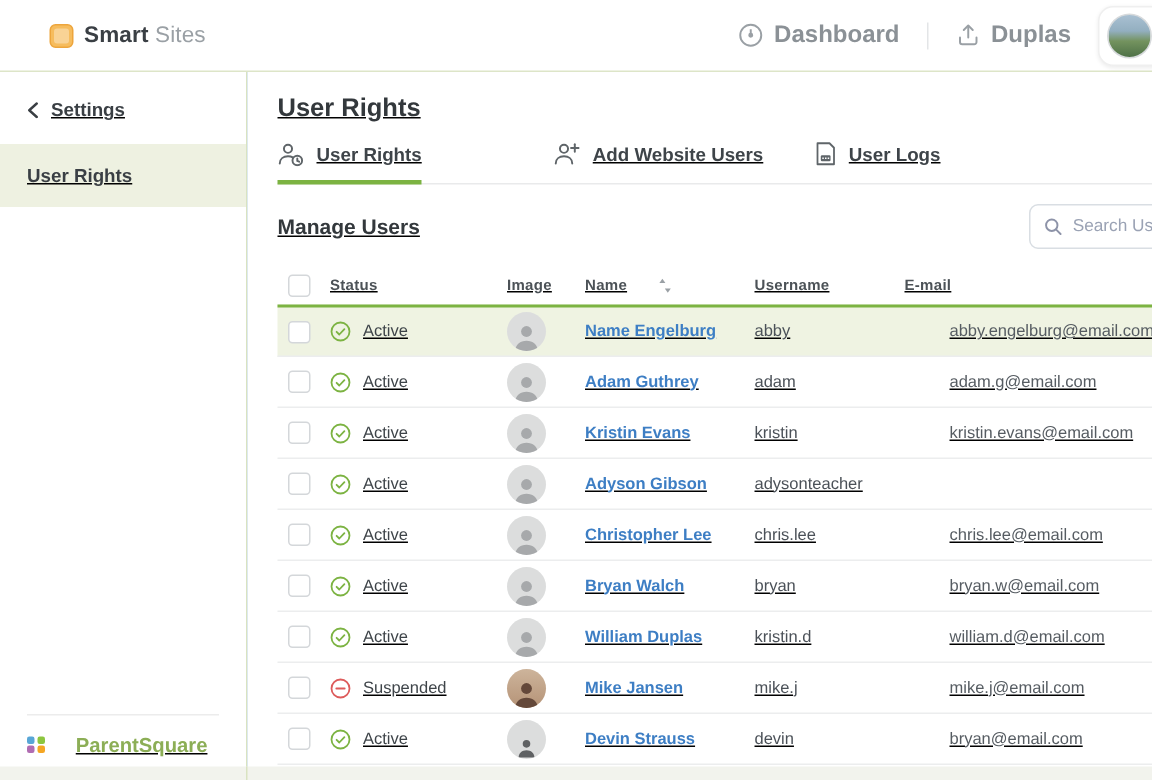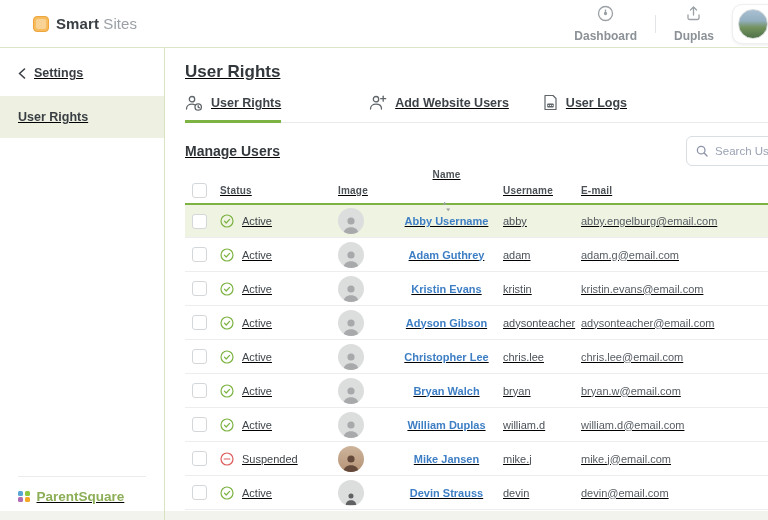--- a/index.html
+++ b/index.html
@@ -12,22 +12,22 @@
     border-bottom:1px solid #dde5c8; background:#fff; }
   .brand { display:flex; align-items:center; gap:7px; }
   .brand-icon { width:16px; height:16px; border-radius:4px; background:#f6bc5d;
     border:1.5px solid #eda53c; position:relative; display:inline-block; }
   .brand-icon::after { content:""; position:absolute; inset:2px; border-radius:2px;
     background:rgba(255,255,255,0.35); }
   .brand-text { font-size:15px; letter-spacing:.1px; }
   .brand-bold { font-weight:bold; color:#3a3f44; }
   .brand-light { color:#9aa0a5; }
   .topnav { margin-left:auto; display:flex; align-items:center; height:100%; }
-  .nav-item { display:flex; align-items:center; gap:7px; color:#8b9196; font-size:12px;
-    font-weight:600; cursor:pointer;flex-direction:column; }
+  .nav-item { display:flex; align-items:center; gap:7px; color:#8b9196; font-size:16px;
+    font-weight:600; cursor:pointer; }
   .nav-item svg { stroke:#9aa0a5; }
   .nav-sep { width:1px; height:18px; background:#e3e5e7; margin:0 18px; }
   .avatar-card { margin-left:18px; margin-right:-10px; background:#fff; border:1px solid #efefef;
     border-radius:10px; box-shadow:0 1px 3px rgba(0,0,0,.08); padding:4px 9px 4px 5px;
     display:flex; align-items:center; }
   .avatar-photo { width:30px; height:30px; border-radius:50%;
     background:linear-gradient(180deg,#a9c0d2 0%,#93afc0 38%,#74935f 62%,#4e7147 100%);
     border:1px solid #d7dadc; }
 
   
@@ -36,21 +36,21 @@
   
   .sidebar { width:165px; border-right:1px solid #d9e3c1; background:#fff;
     display:flex; flex-direction:column; flex:none; }
   .side-back { display:flex; align-items:center; gap:8px; padding:18px 18px 16px 18px;
     font-size:12.5px; font-weight:bold; color:#3a3f44; cursor:pointer; }
   .side-item { padding:14px 18px; font-size:12.5px; font-weight:bold; color:#3a3f44;
     cursor:pointer; }
   .side-item.active { background:#eef1e1; }
   .side-footer { margin-top:auto; }
   .side-footer-rule { height:1px; background:#ececec; margin:0 18px; }
-  .ps-row { display:flex; align-items:center; gap:7px; padding:12px 18px 16px 18px; }
+  .ps-row { display:flex; align-items:center; gap:21px; padding:12px 18px 16px 18px; }
   .ps-dots { display:grid; grid-template-columns:5px 5px; grid-template-rows:5px 5px; gap:1.5px; }
   .ps-dots i { border-radius:1.5px; }
   .ps-dots i:nth-child(1){background:#58a6d6;} .ps-dots i:nth-child(2){background:#8dc63f;}
   .ps-dots i:nth-child(3){background:#b06cb2;} .ps-dots i:nth-child(4){background:#f5a623;}
   .ps-name { font-size:13.5px; font-weight:600; color:#8cae56; }
 
   
   .main { flex:1; position:relative; padding:14px 0 0 20px; background:#fff; overflow:visible; }
   .page-title { font-size:17px; font-weight:bold; color:#33383c; height:20px; }
 
@@ -74,32 +74,32 @@
 
   
   .table { margin-top:16px; }
   .thead, .row { display:flex; align-items:center; }
   .thead { height:26px; }
   .thead .col { font-size:10px; font-weight:bold; color:#4c5257; letter-spacing:.2px; }
   .col { flex:none; }
   .col-check { width:35px; display:flex; align-items:center; padding-left:7px; }
   .col-status { width:118px; display:flex; align-items:center; gap:8px; }
   .col-image { width:52px; display:flex; align-items:center;text-align:center; }
-  .col-name { width:113px; display:flex; align-items:center; gap:21px;flex-direction:column; }
-  .col-username { width:78px; }
+  .col-name { width:113px; display:flex; align-items:center; gap:21px; }
+  .col-username { width:100px; }
   .col-email { flex:1; }
 
   .checkbox { width:15px; height:15px; border:1px solid #d4d7da; border-radius:3px;
     background:#fff; display:inline-block; cursor:pointer; }
 
   .row { height:34px; border-bottom:1px solid #ecedee; font-size:11px; color:#3e4449;
     background:#fff; cursor:default; }
   .row.selected { background:#eff3e2; border-top:2px solid #7cb342; height:35px; }
   .row .col-username { color:#4b5158; }
-  .row .col-email { color:#565c62; }
+  .row .col-email { color:#565c62;margin-left:30px; }
   .name-link { font-weight:bold; color:#3d7ec4; text-decoration:none; cursor:pointer; }
 
   .status-icon { display:inline-flex; width:14px; height:14px; }
   .status-label { font-size:11px; color:#3e4449; }
 
   .avatar { width:26px; height:26px; border-radius:50%; background:#dcdddd; overflow:hidden;
     display:flex; align-items:flex-end; justify-content:center; }
   .avatar svg { width:20px; height:20px; fill:#a7a9ab; display:block; }
   .avatar-warm { background:linear-gradient(180deg,#cdb49b,#b59377); }
   .avatar-warm svg { fill:#64483a; }
@@ -258,21 +258,21 @@
               </div>
               <div class="col col-image">
                 <span class="avatar avatar-gray">
                   <svg viewBox="0 0 20 20">
                     <circle cx="10" cy="7" r="3.6"></circle>
                     <path d="M2.5 20c0-4.2 3.3-6.8 7.5-6.8s7.5 2.6 7.5 6.8z"></path>
                   </svg>
                 </span>
               </div>
               <div class="col col-name">
-                <a class="name-link">Abby Username</a>
+                <a class="name-link">Name Engelburg</a>
               </div>
               <div class="col col-username">abby</div>
               <div class="col col-email">abby.engelburg@email.com</div>
             </div>
 
             <div class="row">
               <div class="col col-check">
                 <span class="checkbox"></span>
               </div>
               <div class="col col-status status-active">
@@ -348,21 +348,20 @@
                   <svg viewBox="0 0 20 20">
                     <circle cx="10" cy="7" r="3.6"></circle>
                     <path d="M2.5 20c0-4.2 3.3-6.8 7.5-6.8s7.5 2.6 7.5 6.8z"></path>
                   </svg>
                 </span>
               </div>
               <div class="col col-name">
                 <a class="name-link">Adyson Gibson</a>
               </div>
               <div class="col col-username">adysonteacher</div>
-              <div class="col col-email">adysonteacher@email.com</div>
             </div>
 
             <div class="row">
               <div class="col col-check">
                 <span class="checkbox"></span>
               </div>
               <div class="col col-status status-active">
                 <span class="status-icon">
                   <svg class="ic-active" width="14" height="14" viewBox="0 0 14 14" fill="none" stroke="#7cb342" stroke-width="1.2" stroke-linecap="round" stroke-linejoin="round">
                     <circle cx="7" cy="7" r="6"></circle>
@@ -434,21 +433,21 @@
                 <span class="avatar avatar-gray">
                   <svg viewBox="0 0 20 20">
                     <circle cx="10" cy="7" r="3.6"></circle>
                     <path d="M2.5 20c0-4.2 3.3-6.8 7.5-6.8s7.5 2.6 7.5 6.8z"></path>
                   </svg>
                 </span>
               </div>
               <div class="col col-name">
                 <a class="name-link">William Duplas</a>
               </div>
-              <div class="col col-username">william.d</div>
+              <div class="col col-username">kristin.d</div>
               <div class="col col-email">william.d@email.com</div>
             </div>
 
             <div class="row">
               <div class="col col-check">
                 <span class="checkbox"></span>
               </div>
               <div class="col col-status status-suspended">
                 <span class="status-icon">
 
@@ -493,21 +492,21 @@
                   <svg viewBox="0 0 20 20">
                     <circle cx="10" cy="7" r="3.6"></circle>
                     <path d="M2.5 20c0-4.2 3.3-6.8 7.5-6.8s7.5 2.6 7.5 6.8z"></path>
                   </svg>
                 </span>
               </div>
               <div class="col col-name">
                 <a class="name-link">Devin Strauss</a>
               </div>
               <div class="col col-username">devin</div>
-              <div class="col col-email">devin@email.com</div>
+              <div class="col col-email">bryan@email.com</div>
             </div>
 
         </div>
       </div>
     </main>
   </div>
 
   <div class="bottom-strip">
     <div class="strip-divider"></div>
   </div>

